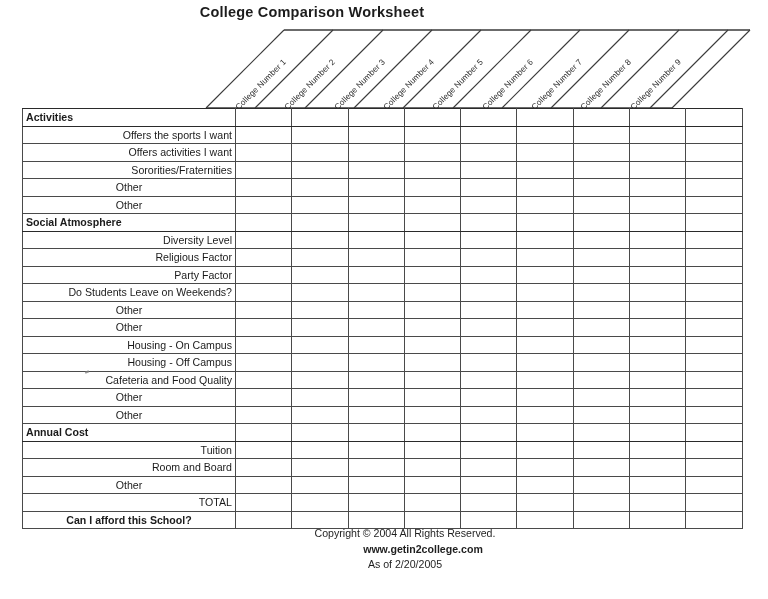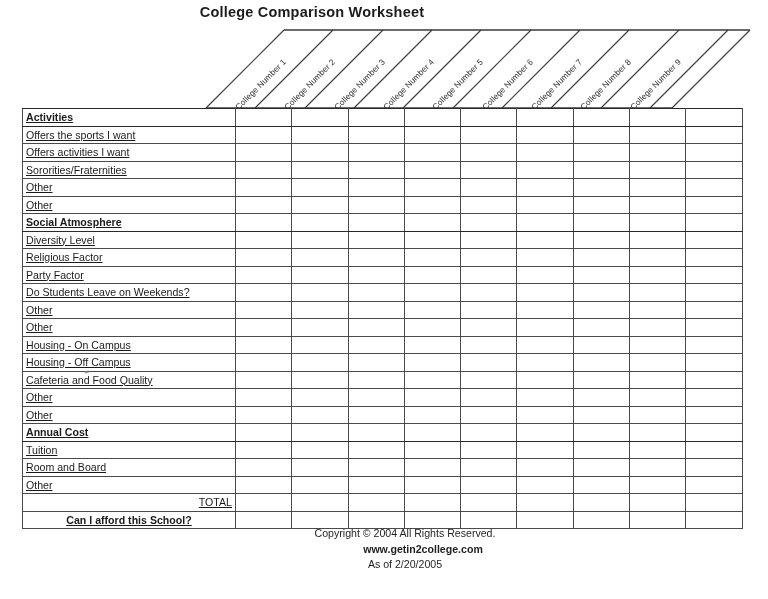--- a/index.html
+++ b/index.html
@@ -54,21 +54,20 @@
   }
 
   
   .sheet {
     position: absolute;
     left: 22px;
     top: 108px;
     border-collapse: collapse;
     table-layout: fixed;
     border: 1.6px solid #2a2a2a;
-    text-decoration: underline;
   }
   .sheet td {
     height: 16.5px;
     padding: 0 3px;
     font-size: 10.6px;
     line-height: 16.5px;
     border: 0.85px solid #4a4a4a;
     color: #1b1b1b;
     overflow: hidden;
     white-space: nowrap;
@@ -79,24 +78,25 @@
   .data-col {
     width: 49.3px;
   }
   td.lbl-section {
     font-weight: bold;
     text-align: left;
     border-top: 1.6px solid #2a2a2a;
     border-bottom: 1.2px solid #2a2a2a;
   }
   td.lbl-item {
+    text-align: right;
     margin-left: 34px;
   }
   td.lbl-other {
-    text-align: left;
+    text-align: center;
   }
   td.lbl-total {
     text-align: right;
   }
   td.lbl-final {
     font-weight: bold;
     text-align: center;
     border-top: 1.6px solid #2a2a2a;
   }
   tr.section-row td.data-col {

